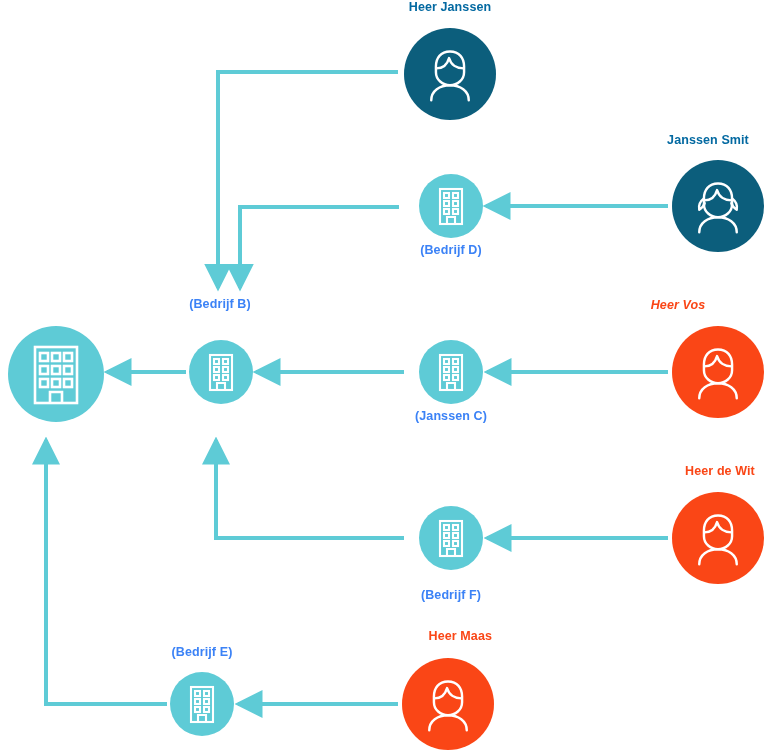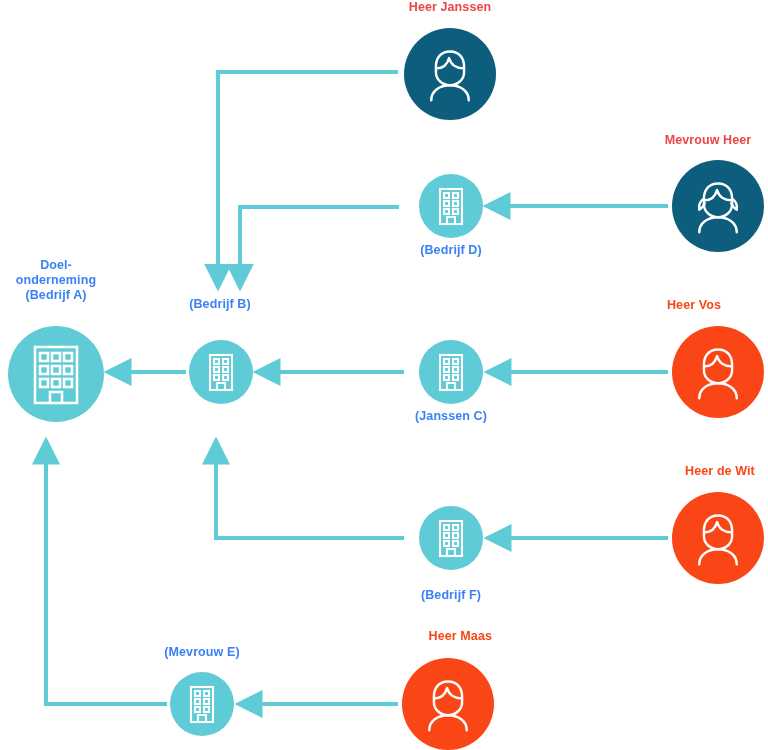--- a/index.html
+++ b/index.html
@@ -36,21 +36,21 @@
 
   .label {
     position: absolute;
     font-weight: bold;
     font-size: 12.5px;
     line-height: 15px;
     letter-spacing: 0.1px;
     text-align: center;
     white-space: pre;
   }
-  .label.dark { color: #ef4444; }
+  .label.dark { color: #0369a1; }
   .label.orange { color: #fa4616; }
   .label.cyan { color: #3b82f6; }
   .label.wrapy { white-space: normal; }
 </style>
 </head>
 <body>
 
 <div id="stage">
 
   <svg id="wires" viewBox="0 0 768 750" width="768" height="750" xmlns="http://www.w3.org/2000/svg">
@@ -87,34 +87,34 @@
   <div class="node person-dark" style="left:404px; top:28px; width:92px; height:92px;">
     <svg width="60" height="60" viewBox="0 0 64 64">
       <g fill="none" stroke="#ffffff" stroke-width="2.6" stroke-linecap="round" stroke-linejoin="round">
         <path d="M32 8 C22 8 17 15 17 24 L17 30 C17 38 24 44 32 44 C40 44 47 38 47 30 L47 24 C47 15 42 8 32 8 Z"></path>
         <path d="M17.5 26 C24 26 29 22 31 15 C33 22 39 26 46.5 26"></path>
         <path d="M12 60 C12 50 21 44 32 44 C43 44 52 50 52 60"></path>
       </g>
     </svg>
   </div>
 
-  <div class="label dark" style="left:648px; top:133px; width:120px;">Mevrouw Heer</div>
+  <div class="label dark" style="left:648px; top:133px; width:120px;">Janssen Smit</div>
   <div class="node person-dark" style="left:672px; top:160px; width:92px; height:92px;">
     <svg width="60" height="60" viewBox="0 0 64 64">
       <g fill="none" stroke="#ffffff" stroke-width="2.6" stroke-linecap="round" stroke-linejoin="round">
         <path d="M32 8 C22 8 17 15 17 24 L17 30 C17 38 24 44 32 44 C40 44 47 38 47 30 L47 24 C47 15 42 8 32 8 Z"></path>
         <path d="M17.5 26 C24 26 29 22 31 15 C33 22 39 26 46.5 26"></path>
         <path d="M17 24 C13 27 11 31 12 36 C15 34 17 32 17.8 29"></path>
         <path d="M47 24 C51 27 53 31 52 36 C49 34 47 32 46.2 29"></path>
         <path d="M12 60 C12 50 21 44 32 44 C43 44 52 50 52 60"></path>
       </g>
     </svg>
   </div>
 
-  <div class="label orange" style="left:640px; top:298px; width:108px;">Heer Vos</div>
+  <div class="label orange" style="left:624px; top:298px; width:108px;font-style:italic;">Heer Vos</div>
   <div class="node person-orange" style="left:672px; top:326px; width:92px; height:92px;">
     <svg width="60" height="60" viewBox="0 0 64 64">
       <g fill="none" stroke="#ffffff" stroke-width="2.6" stroke-linecap="round" stroke-linejoin="round">
         <path d="M32 8 C22 8 17 15 17 24 L17 30 C17 38 24 44 32 44 C40 44 47 38 47 30 L47 24 C47 15 42 8 32 8 Z"></path>
         <path d="M17.5 26 C24 26 29 22 31 15 C33 22 39 26 46.5 26"></path>
         <path d="M12 60 C12 50 21 44 32 44 C43 44 52 50 52 60"></path>
       </g>
     </svg>
   </div>
 
@@ -133,25 +133,20 @@
   <div class="node person-orange" style="left:402px; top:658px; width:92px; height:92px;">
     <svg width="60" height="60" viewBox="0 0 64 64">
       <g fill="none" stroke="#ffffff" stroke-width="2.6" stroke-linecap="round" stroke-linejoin="round">
         <path d="M32 8 C22 8 17 15 17 24 L17 30 C17 38 24 44 32 44 C40 44 47 38 47 30 L47 24 C47 15 42 8 32 8 Z"></path>
         <path d="M17.5 26 C24 26 29 22 31 15 C33 22 39 26 46.5 26"></path>
         <path d="M12 60 C12 50 21 44 32 44 C43 44 52 50 52 60"></path>
       </g>
     </svg>
   </div>
 
-  <div class="label cyan wrapy" style="left:2px; top:258px; width:108px;">
-    <span>Doel-</span><br>
-    <span>onderneming</span><br>
-    <span>(Bedrijf A)</span>
-  </div>
   <div class="node company" style="left:8px; top:326px; width:96px; height:96px;">
     <svg width="56" height="62" viewBox="0 0 56 62">
       <g fill="none" stroke="#ffffff" stroke-width="2.6">
         <rect x="7" y="4" width="42" height="56"></rect>
         <rect x="12" y="10" width="8" height="8"></rect>
         <rect x="24" y="10" width="8" height="8"></rect>
         <rect x="36" y="10" width="8" height="8"></rect>
         <rect x="12" y="23" width="8" height="8"></rect>
         <rect x="24" y="23" width="8" height="8"></rect>
         <rect x="36" y="23" width="8" height="8"></rect>
@@ -204,21 +199,21 @@
         <rect x="10" y="15" width="5" height="5"></rect>
         <rect x="19" y="15" width="5" height="5"></rect>
         <rect x="10" y="23" width="5" height="5"></rect>
         <rect x="19" y="23" width="5" height="5"></rect>
         <path d="M13 38 L13 31 L21 31 L21 38"></path>
       </g>
     </svg>
   </div>
   <div class="label cyan" style="left:399px; top:243px; width:104px;">(Bedrijf D)</div>
 
-  <div class="label cyan" style="left:150px; top:645px; width:104px;">(Mevrouw E)</div>
+  <div class="label cyan" style="left:150px; top:645px; width:104px;">(Bedrijf E)</div>
   <div class="node company" style="left:170px; top:672px; width:64px; height:64px;">
     <svg width="34" height="40" viewBox="0 0 34 40">
       <g fill="none" stroke="#ffffff" stroke-width="2.1">
         <rect x="6" y="3" width="22" height="35"></rect>
         <rect x="10" y="7" width="5" height="5"></rect>
         <rect x="19" y="7" width="5" height="5"></rect>
         <rect x="10" y="15" width="5" height="5"></rect>
         <rect x="19" y="15" width="5" height="5"></rect>
         <rect x="10" y="23" width="5" height="5"></rect>
         <rect x="19" y="23" width="5" height="5"></rect>

